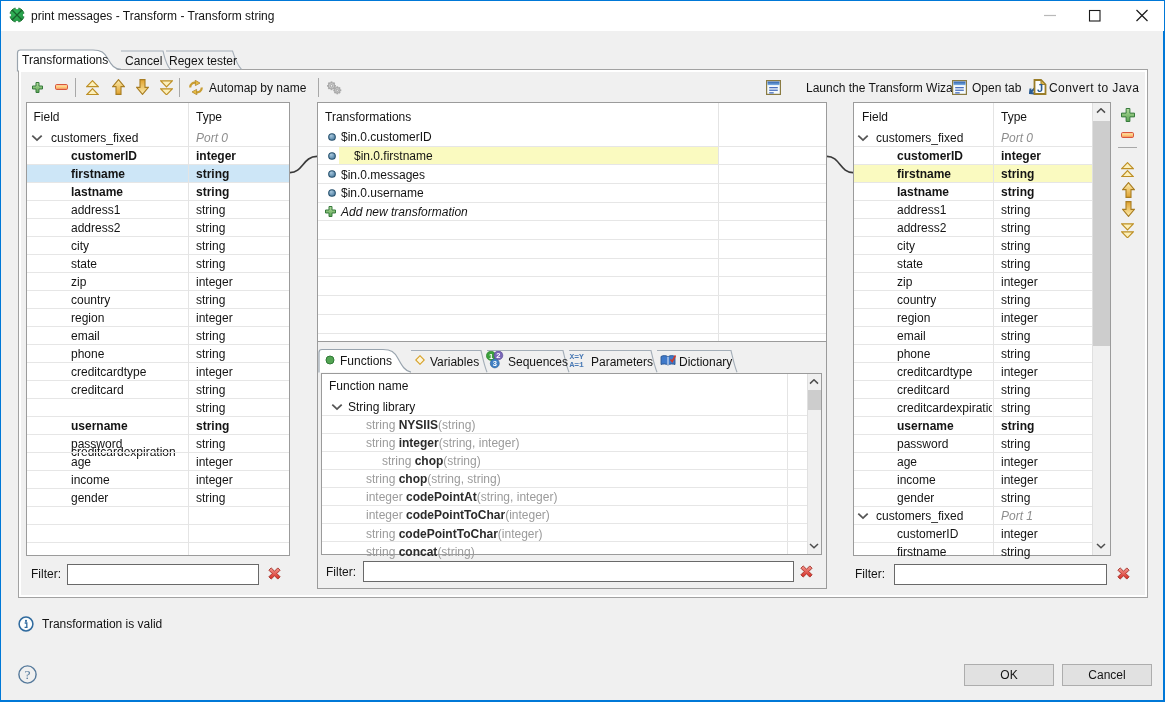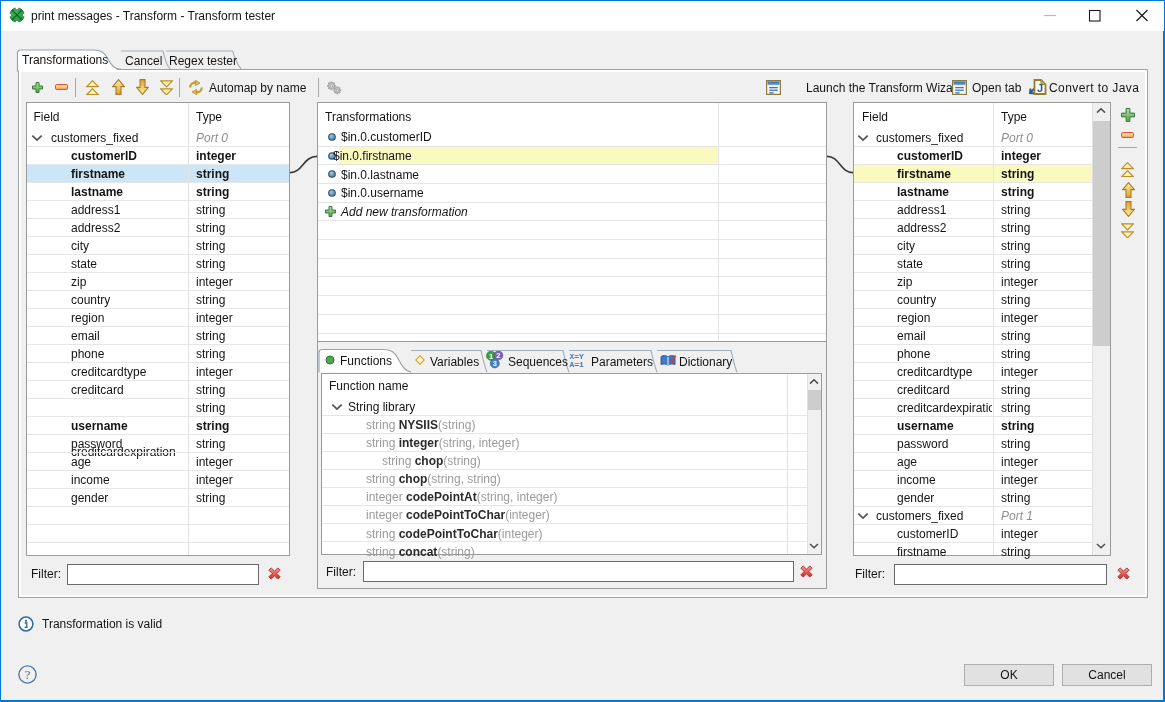--- a/index.html
+++ b/index.html
@@ -21,21 +21,21 @@
         <stop offset="1" stop-color="#1f9441"></stop>
       </radialGradient>
     </defs>
     <circle cx="8" cy="8" r="7.1" fill="url(#clg)" stroke="#17712f" stroke-width="1"></circle>
     <circle cx="8" cy="0.7" r="1.5" fill="#ffffff"></circle>
     <circle cx="8" cy="15.3" r="1.5" fill="#ffffff"></circle>
     <circle cx="0.7" cy="8" r="1.5" fill="#ffffff"></circle>
     <circle cx="15.3" cy="8" r="1.5" fill="#ffffff"></circle>
     <path d="M3.3,3.3 L12.7,12.7 M12.7,3.3 L3.3,12.7" stroke="#17602a" stroke-width="1.3" fill="none"></path>
   </svg>
-<div class="t" style="left:31px;top:9px">print messages - Transform - Transform tester</div>
+<div class="t" style="left:31px;top:9px">print messages - Transform - Transform string</div>
 <svg style="position:absolute;left:1043px;top:10px;" width="16" height="11" viewBox="0 0 16 11">
     <path d="M1,5.5 L13,5.5" stroke="#b9b9b9" stroke-width="1.2" fill="none"></path>
   </svg>
 <svg style="position:absolute;left:1088px;top:9px;" width="14" height="13" viewBox="0 0 14 13">
     <rect x="1.5" y="1.5" width="10.5" height="10.5" fill="none" stroke="#1a1a1a" stroke-width="1.1"></rect>
   </svg>
 <svg style="position:absolute;left:1135px;top:9px;" width="14" height="13" viewBox="0 0 14 13">
     <path d="M1.5,1 L12.5,12 M12.5,1 L1.5,12" stroke="#1a1a1a" stroke-width="1.2" fill="none"></path>
   </svg>
 <div style="position:absolute;left:17.5px;top:68.5px;width:1130.5px;height:529.5px;border:1px solid #a2a2a2;box-shadow:inset 0 0 0 2px #ffffff"></div>
@@ -252,32 +252,32 @@
 <div class="hl" style="left:318px;top:145.5px;width:508px"></div>
 <svg style="position:absolute;left:328px;top:151.6px;" width="8" height="8" viewBox="0 0 8 8">
     <defs>
       <radialGradient id="bdm1" cx="35%" cy="30%" r="75%">
         <stop offset="0" stop-color="#a8c8dd"></stop>
         <stop offset="1" stop-color="#4c7da2"></stop>
       </radialGradient>
     </defs>
     <circle cx="4" cy="4" r="3.3" fill="url(#bdm1)" stroke="#2a536f" stroke-width="1.1"></circle>
   </svg>
-<div class="t" style="left:333px;top:148.9px">$in.0.firstname</div>
+<div class="t" style="left:354px;top:148.9px">$in.0.firstname</div>
 <div class="hl" style="left:318px;top:164.2px;width:508px"></div>
 <svg style="position:absolute;left:328px;top:170.29999999999998px;" width="8" height="8" viewBox="0 0 8 8">
     <defs>
       <radialGradient id="bdm2" cx="35%" cy="30%" r="75%">
         <stop offset="0" stop-color="#a8c8dd"></stop>
         <stop offset="1" stop-color="#4c7da2"></stop>
       </radialGradient>
     </defs>
     <circle cx="4" cy="4" r="3.3" fill="url(#bdm2)" stroke="#2a536f" stroke-width="1.1"></circle>
   </svg>
-<div class="t" style="left:341px;top:167.6px">$in.0.lastname</div>
+<div class="t" style="left:341px;top:167.6px">$in.0.messages</div>
 <div class="hl" style="left:318px;top:182.9px;width:508px"></div>
 <svg style="position:absolute;left:328px;top:188.99999999999997px;" width="8" height="8" viewBox="0 0 8 8">
     <defs>
       <radialGradient id="bdm3" cx="35%" cy="30%" r="75%">
         <stop offset="0" stop-color="#a8c8dd"></stop>
         <stop offset="1" stop-color="#4c7da2"></stop>
       </radialGradient>
     </defs>
     <circle cx="4" cy="4" r="3.3" fill="url(#bdm3)" stroke="#2a536f" stroke-width="1.1"></circle>
   </svg>

